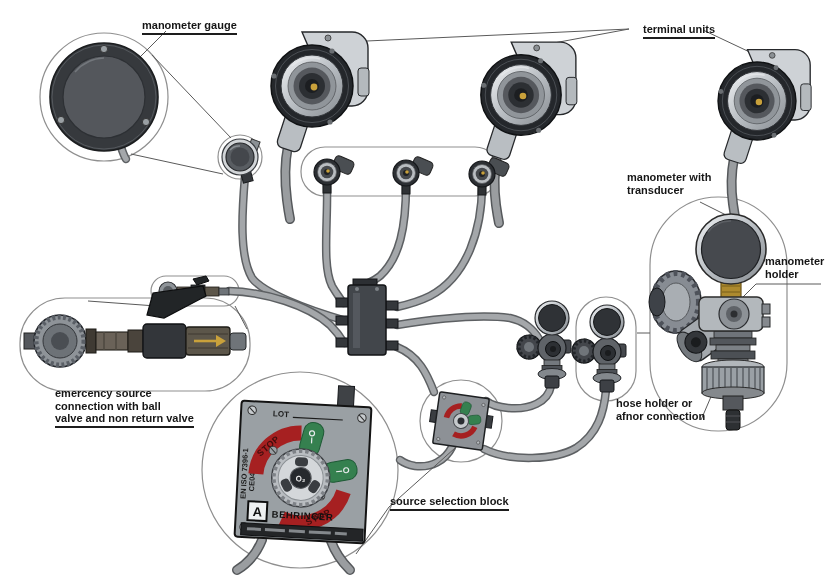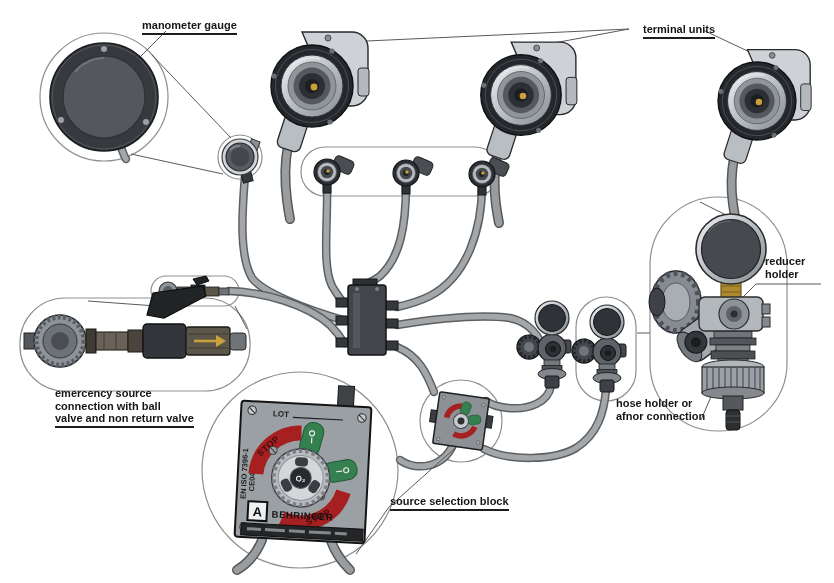--- a/index.html
+++ b/index.html
@@ -379,22 +379,26 @@
     </g>
   </g>
 </svg>
 
 <div class="lbl" style="left:142px;top:19px;">
   <span class="ul">manometer gauge</span>
 </div>
 <div class="lbl" style="left:627px;top:23px;margin-left:16px;">
   <span class="ul">terminal units</span>
 </div>
+<div class="lbl" style="left:627px;top:171px;">
+  <span>manometer with</span>
+  <span>transducer</span>
+</div>
 <div class="lbl" style="left:765px;top:255px;">
-  <span>reducer</span>
+  <span>manometer</span>
   <span>holder</span>
 </div>
 <div class="lbl" style="left:616px;top:397px;">
   <span>hose holder or</span>
   <span>afnor connection</span>
 </div>
 <div class="lbl" style="left:55px;top:387px;">
   <span>emercency source</span>
   <span>connection with ball</span>
   <span class="ul">valve and non return valve</span>

